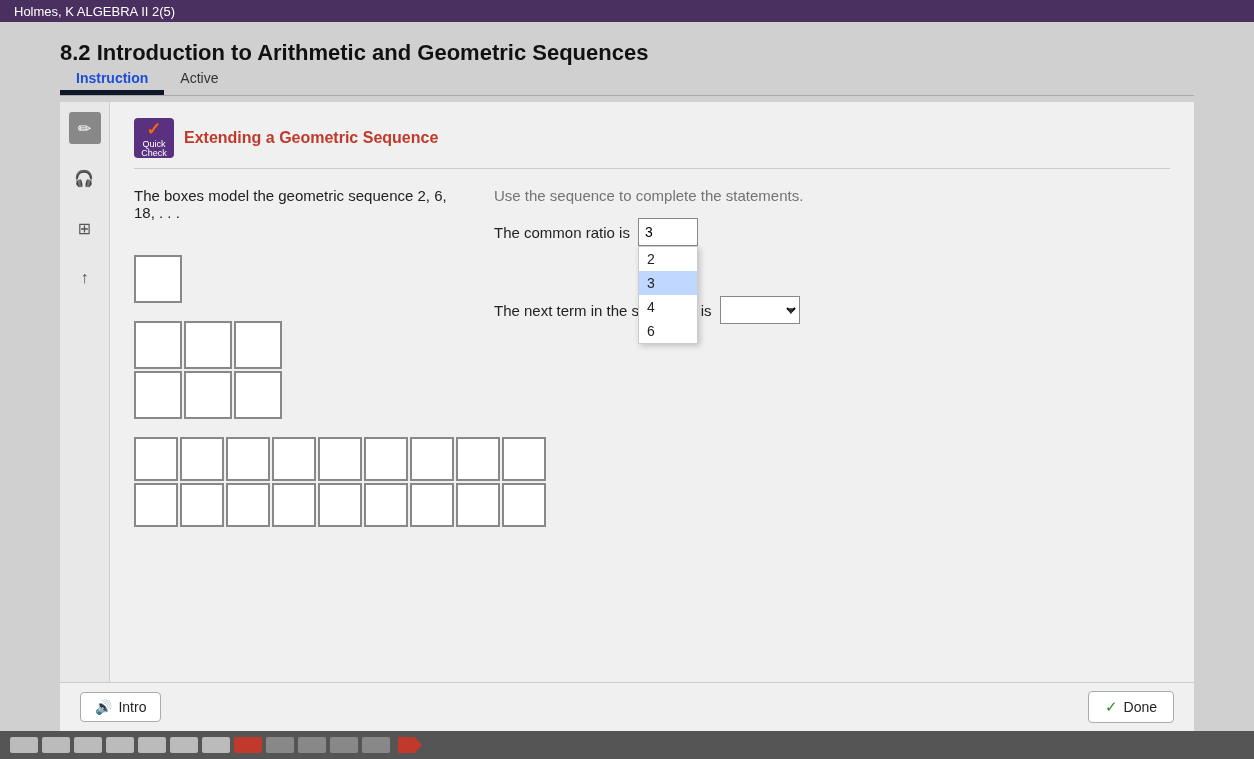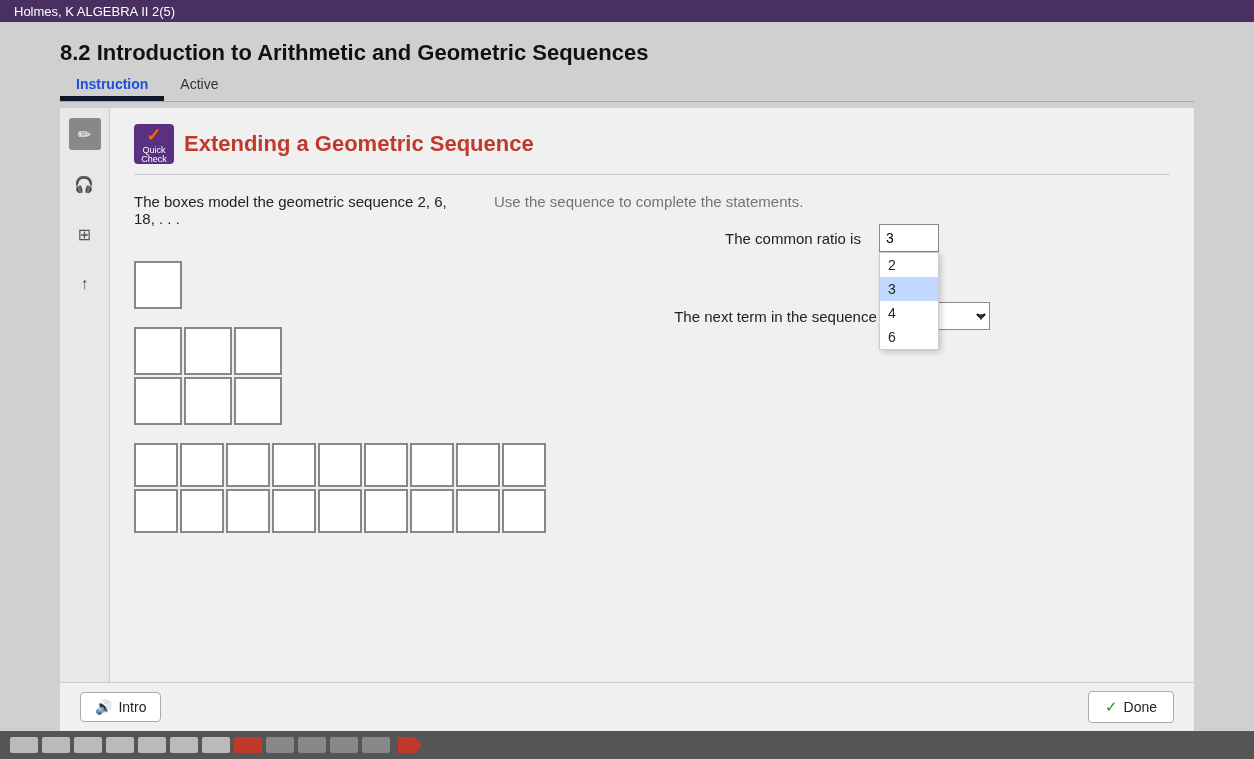--- a/index.html
+++ b/index.html
@@ -32,21 +32,20 @@
     }
 
     .page-header {
       padding: 18px 0 6px 0;
     }
 
     .page-title {
       font-size: 22px;
       font-weight: bold;
       color: #111;
-      margin-bottom: 6px;
     }
 
     .tabs-row {
       display: flex;
       gap: 0;
       border-bottom: 1px solid #aaa;
     }
 
     .tab {
       padding: 4px 16px;
@@ -130,21 +129,21 @@
     }
 
     .quick-check-label {
       font-size: 9px;
       color: white;
       text-align: center;
       line-height: 1;
     }
 
     .card-title {
-      font-size: 22px;
+      font-size: 16px;
       font-weight: bold;
       color: #c0392b;
     }
 
     .two-column {
       display: flex;
       gap: 40px;
     }
 
     .left-column {
@@ -196,24 +195,23 @@
 
     .statements-title {
       font-size: 15px;
       margin-bottom: 14px;
       color: #737373;
     }
 
     .statement-row {
       display: flex;
       align-items: center;
-      gap: 18px;
+      gap: 8px;
       margin-bottom: 10px;
       position: relative;
-      justify-content: center;
     }
 
     .statement-label {
       font-size: 15px;
       color: #222;
     }
 
     .dropdown-wrapper {
       position: relative;
       display: inline-block;

